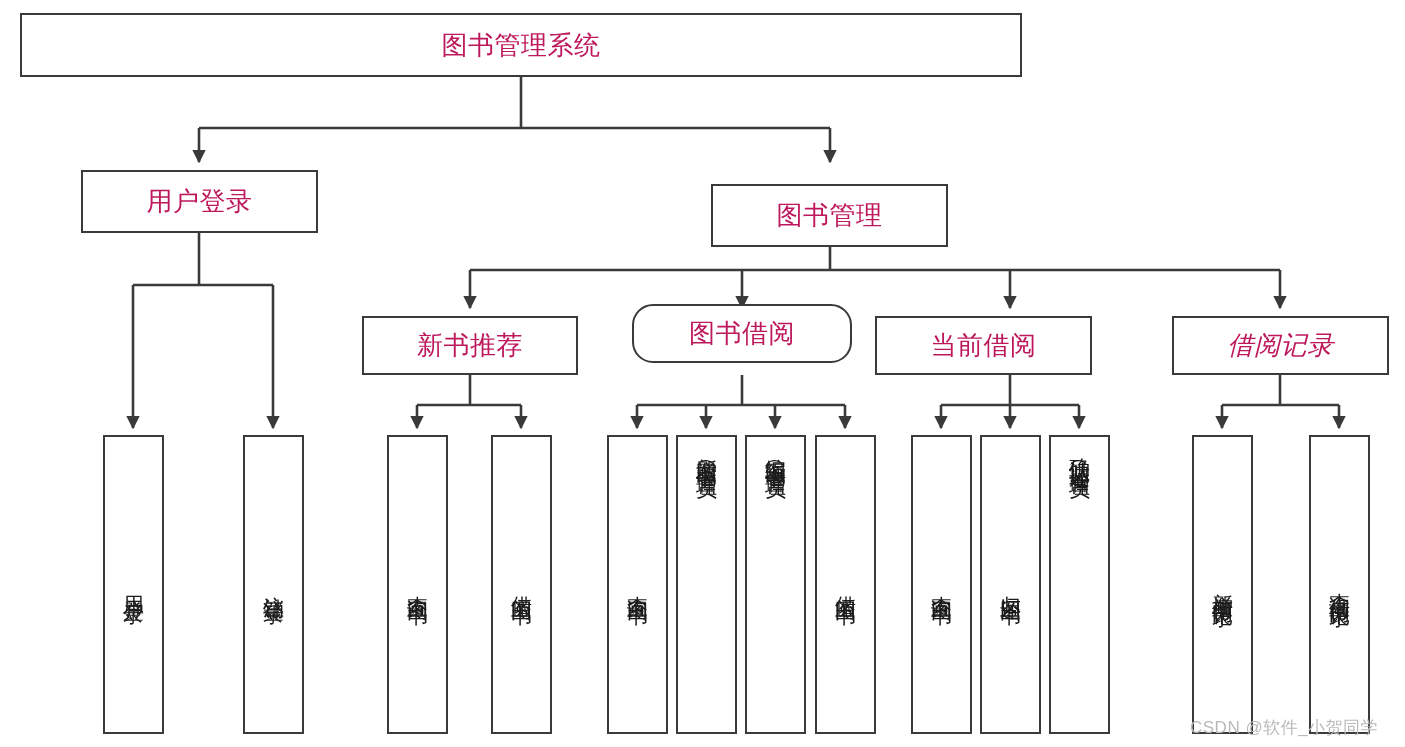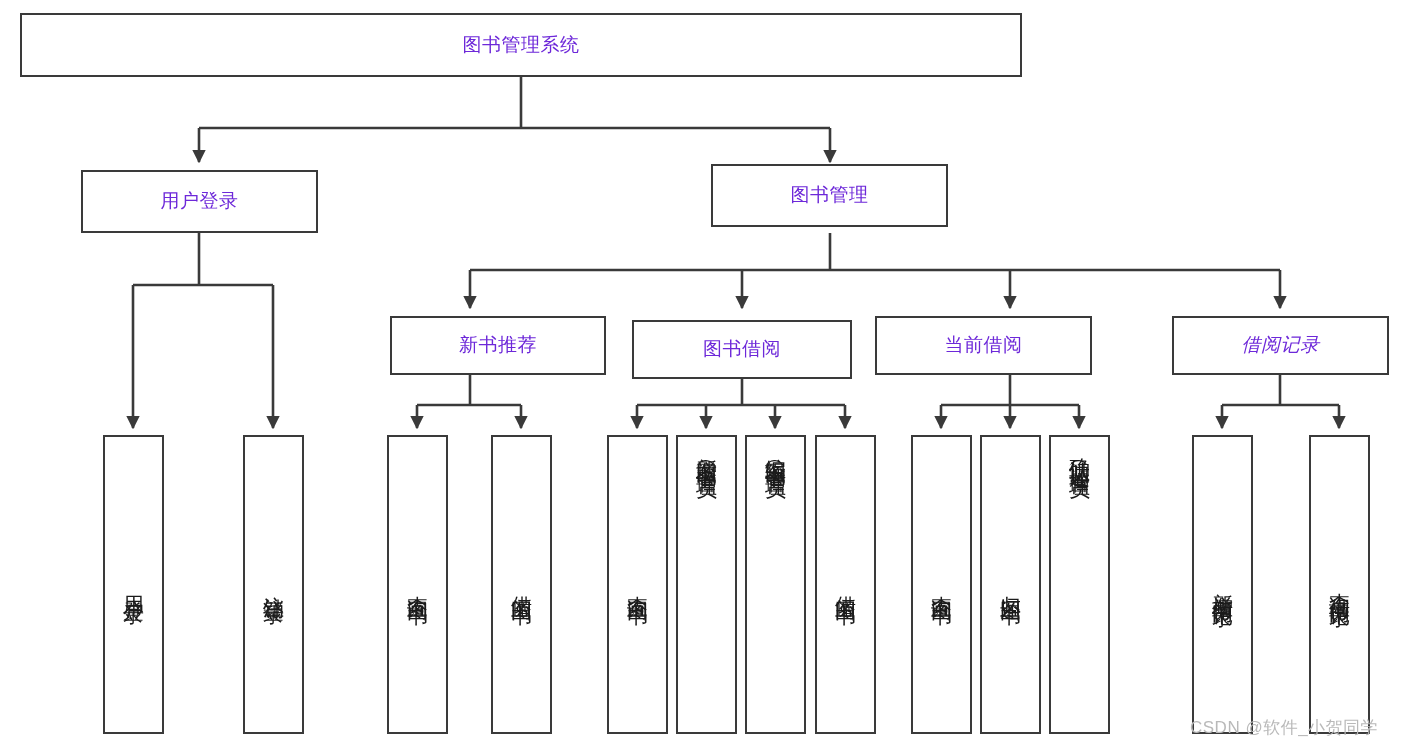--- a/index.html
+++ b/index.html
@@ -27,22 +27,22 @@
   .node-box {
     position: absolute;
     box-sizing: border-box;
     background: #ffffff;
     border: 2.5px solid #3a3a3a;
     display: flex;
     align-items: center;
     justify-content: center;
   }
   .node-label-h {
-    font-size: 19px;
-    color: #6d28d9;
+    font-size: 26px;
+    color: #be185d;
     line-height: 1.1;
     letter-spacing: 0.5px;
     white-space: nowrap;
   }
   .node-label-v {
     font-size: 21px;
     color: #1b1b1b;
     writing-mode: vertical-rl;
     text-orientation: upright;
     letter-spacing: 3px;
@@ -123,29 +123,29 @@
   </svg>
 
   <div class="node-box" style="left:20px; top:13px; width:1002px; height:64px;">
     <span class="node-label-h">图书管理系统</span>
   </div>
 
   <div class="node-box" style="left:81px; top:170px; width:237px; height:63px;">
     <span class="node-label-h">用户登录</span>
   </div>
 
-  <div class="node-box" style="left:711px; top:164px; width:237px; height:63px;">
+  <div class="node-box" style="left:711px; top:184px; width:237px; height:63px;">
     <span class="node-label-h">图书管理</span>
   </div>
 
-  <div class="node-box" style="left:362px; top:316px; width:216px; height:59px;margin-left:28px;">
+  <div class="node-box" style="left:362px; top:316px; width:216px; height:59px;">
     <span class="node-label-h">新书推荐</span>
   </div>
 
-  <div class="node-box" style="left:632px; top:320px; width:220px; height:59px;">
+  <div class="node-box" style="left:632px; top:304px; width:220px; height:59px;border-radius:21px;">
     <span class="node-label-h">图书借阅</span>
   </div>
 
   <div class="node-box" style="left:875px; top:316px; width:217px; height:59px;">
     <span class="node-label-h">当前借阅</span>
   </div>
 
   <div class="node-box" style="left:1172px; top:316px; width:217px; height:59px;font-style:italic;">
     <span class="node-label-h">借阅记录</span>
   </div>

